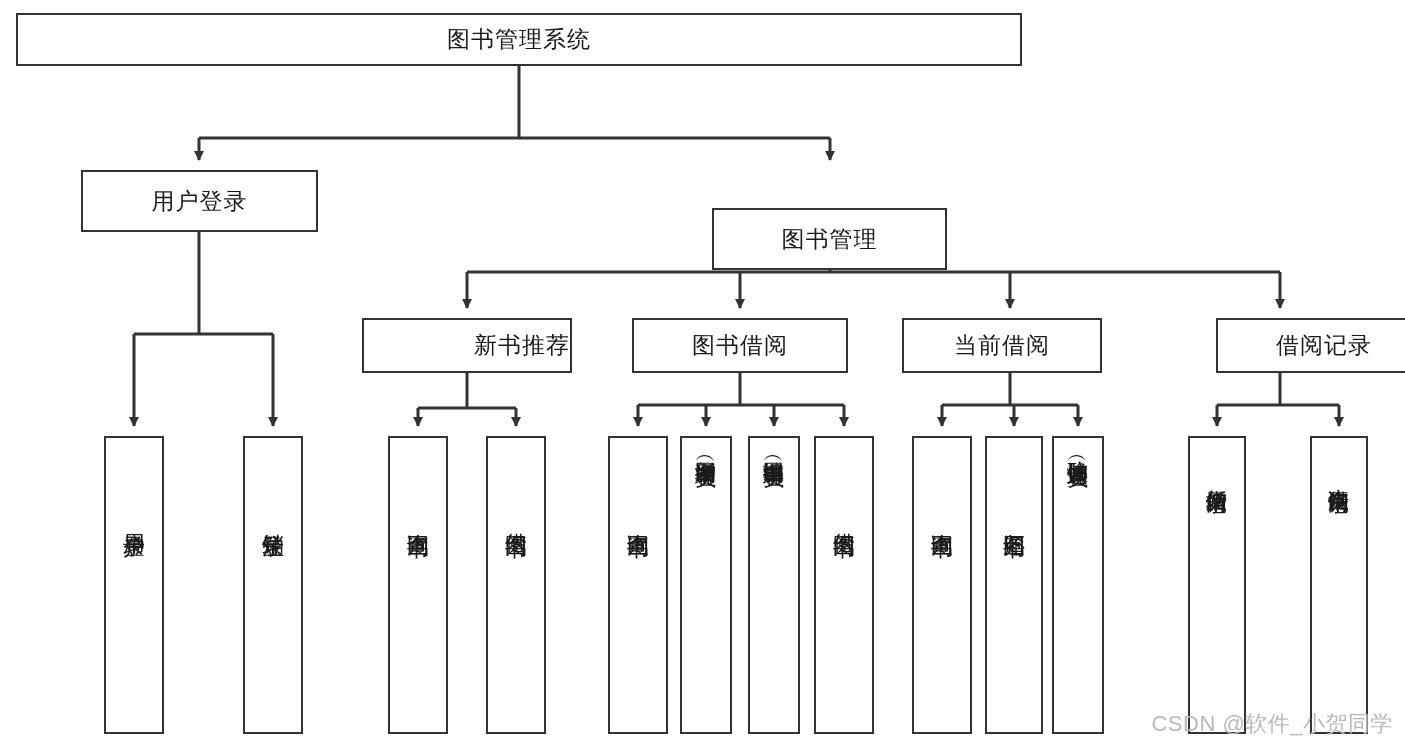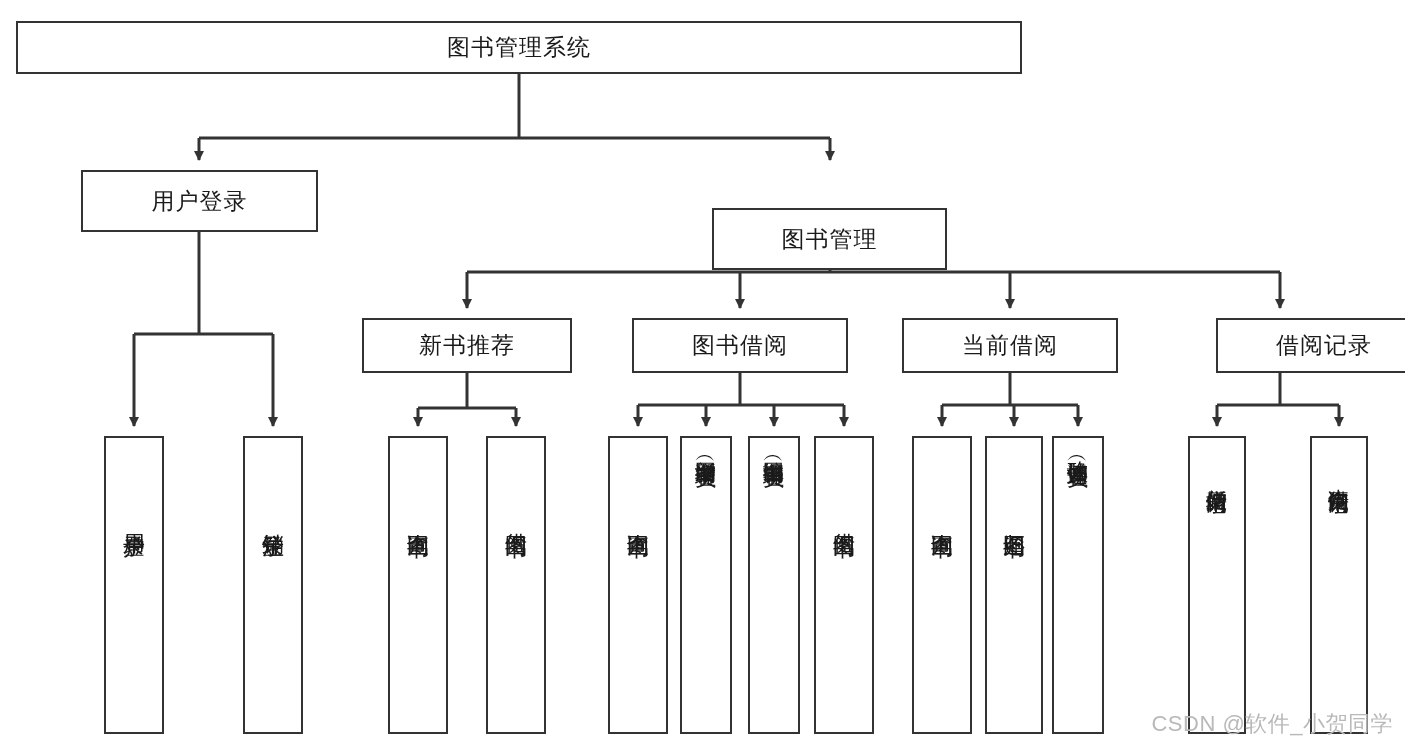--- a/index.html
+++ b/index.html
@@ -116,38 +116,38 @@
       <path d="M1014,405 L1014,426" marker-end="url(#arrow)"></path>
       <path d="M1078,405 L1078,426" marker-end="url(#arrow)"></path>
 
       <path d="M1280,373 L1280,405"></path>
       <path d="M1217,405 L1339,405"></path>
       <path d="M1217,405 L1217,426" marker-end="url(#arrow)"></path>
       <path d="M1339,405 L1339,426" marker-end="url(#arrow)"></path>
     </g>
   </svg>
 
-  <div class="node node-h" style="left:16px; top:21px; width:1006px; height:53px;">
+  <div class="node node-h" style="left:16px; top:13px; width:1006px; height:53px;">
     <span class="hlabel">图书管理系统</span>
   </div>
 
   <div class="node node-h" style="left:81px; top:170px; width:237px; height:62px;">
     <span class="hlabel">用户登录</span>
   </div>
   <div class="node node-h" style="left:712px; top:170px; width:235px; height:62px;margin-top:38px;">
     <span class="hlabel">图书管理</span>
   </div>
 
-  <div class="node node-h" style="left:362px; top:318px; width:210px; height:55px;">
+  <div class="node node-h" style="left:362px; top:318px; width:210px; height:55px;justify-content:flex-end;">
     <span class="hlabel">新书推荐</span>
   </div>
   <div class="node node-h" style="left:632px; top:318px; width:216px; height:55px;">
     <span class="hlabel">图书借阅</span>
   </div>
-  <div class="node node-h" style="left:902px; top:318px; width:216px; height:55px;">
+  <div class="node node-h" style="left:902px; top:318px; width:200px; height:55px;">
     <span class="hlabel">当前借阅</span>
   </div>
   <div class="node node-h" style="left:1172px; top:318px; width:216px; height:55px;margin-left:44px;">
     <span class="hlabel">借阅记录</span>
   </div>
 
   <div class="node node-v" style="left:104px; top:436px; width:60px; height:298px; padding-top:78px;">
     <span class="vlabel">用户登录</span>
   </div>
   <div class="node node-v" style="left:243px; top:436px; width:60px; height:298px; padding-top:78px;">

